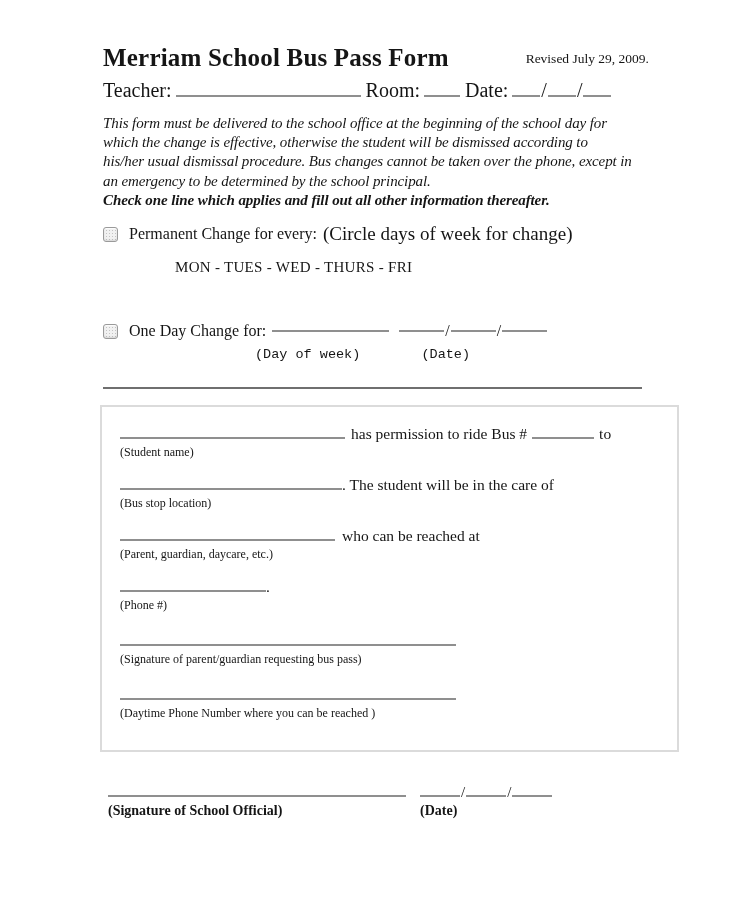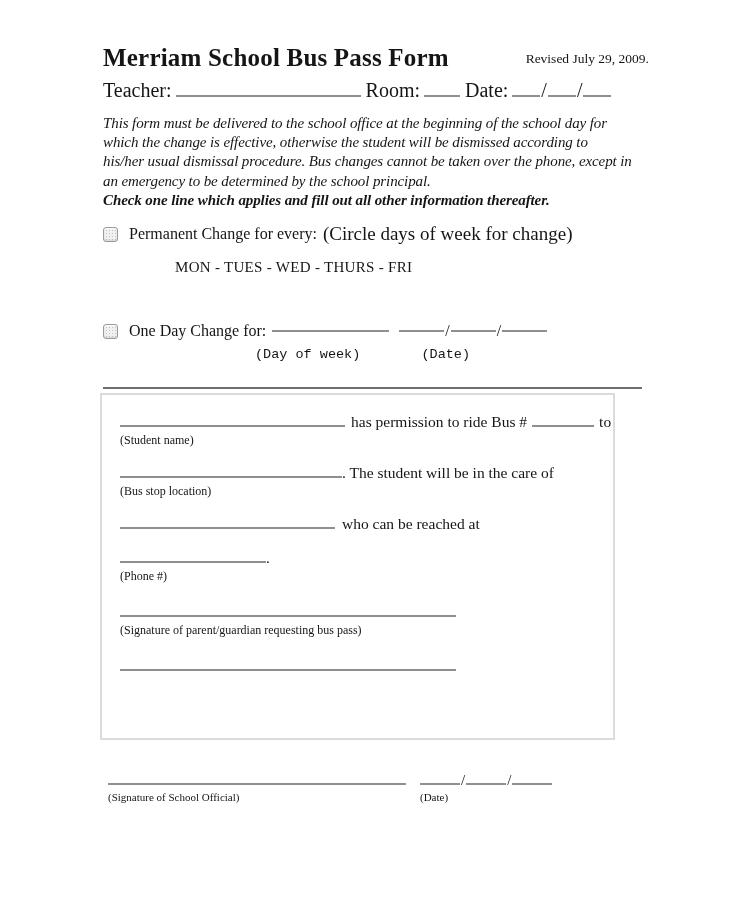--- a/index.html
+++ b/index.html
@@ -108,36 +108,36 @@
   .section-divider {
     margin-top: 25px;
     width: 539px;
     height: 2px;
     background: #6f6f6f;
     border: 0;
   }
 
   
   .permission-box {
-    margin-top: 4px;
+    margin-top: 16px;
     margin-left: -3px;
-    width: 515px;
+    width: 579px;
     height: 347px;
     border: 2px solid #dbdbdb;
     padding: 18px 10px 0 18px;
   }
   .field-group { margin-bottom: 16px; }
   .field-group.gap-lg { margin-bottom: 19px; }
   .line-row { font-size: 15.5px; white-space: nowrap; }
   .sub-caption { font-size: 12px; margin-top: 2px; }
 
   
   .official-section { margin: 32px 0 0 5px; }
   .official-line { font-size: 15px; white-space: nowrap; }
-  .official-captions { font-size: 11px; margin-top: 2px; white-space: nowrap; }
+  .official-captions { font-size: 14px; margin-top: 2px; white-space: nowrap; font-weight: bold; }
   .official-sig-caption { display: inline-block; width: 312px; }
 
   .w-teacher { width: 185px; }
   .w-room { width: 36px; }
   .w-hdate { width: 28px; }
   .w-dayofweek { width: 117px; margin-left: 6px; margin-right: 10px; }
   .w-odate { width: 45px; }
   .w-student { width: 225px; margin-right: 6px; }
   .w-busnum { width: 62px; margin-left: 5px; margin-right: 5px; }
   .w-busstop { width: 222px; }
@@ -211,40 +211,42 @@
         <div class="line-row">
           <span class="fill w-busstop"></span><span>. The student will be in the care of</span>
         </div>
         <div class="sub-caption">(Bus stop location)</div>
       </div>
 
       <div class="field-group">
         <div class="line-row">
           <span class="fill w-parent"></span><span>who can be reached at</span>
         </div>
+        <div class="sub-caption">(Parent, guardian, daycare, etc.)</div>
       </div>
 
       <div class="field-group gap-lg">
         <div class="line-row">
           <span class="fill w-phone"></span><span>.</span>
         </div>
         <div class="sub-caption">(Phone #)</div>
       </div>
 
       <div class="field-group gap-lg">
         <div class="line-row">
           <span class="fill w-sig"></span>
         </div>
         <div class="sub-caption">(Signature of parent/guardian requesting bus pass)</div>
       </div>
 
       <div class="field-group">
         <div class="line-row">
           <span class="fill w-sig"></span>
         </div>
+        <div class="sub-caption">(Daytime Phone Number where you can be reached )</div>
       </div>
 
     </div>
 
     <div class="official-section">
       <div class="official-line">
         <span class="fill w-osig"></span><span class="fill w-odate2"></span><span class="slash">/</span><span class="fill w-odate2"></span><span class="slash">/</span><span class="fill w-odate2"></span>
       </div>
       <div class="official-captions">
         <span class="official-sig-caption">(Signature of School Official)</span><span>(Date)</span>

